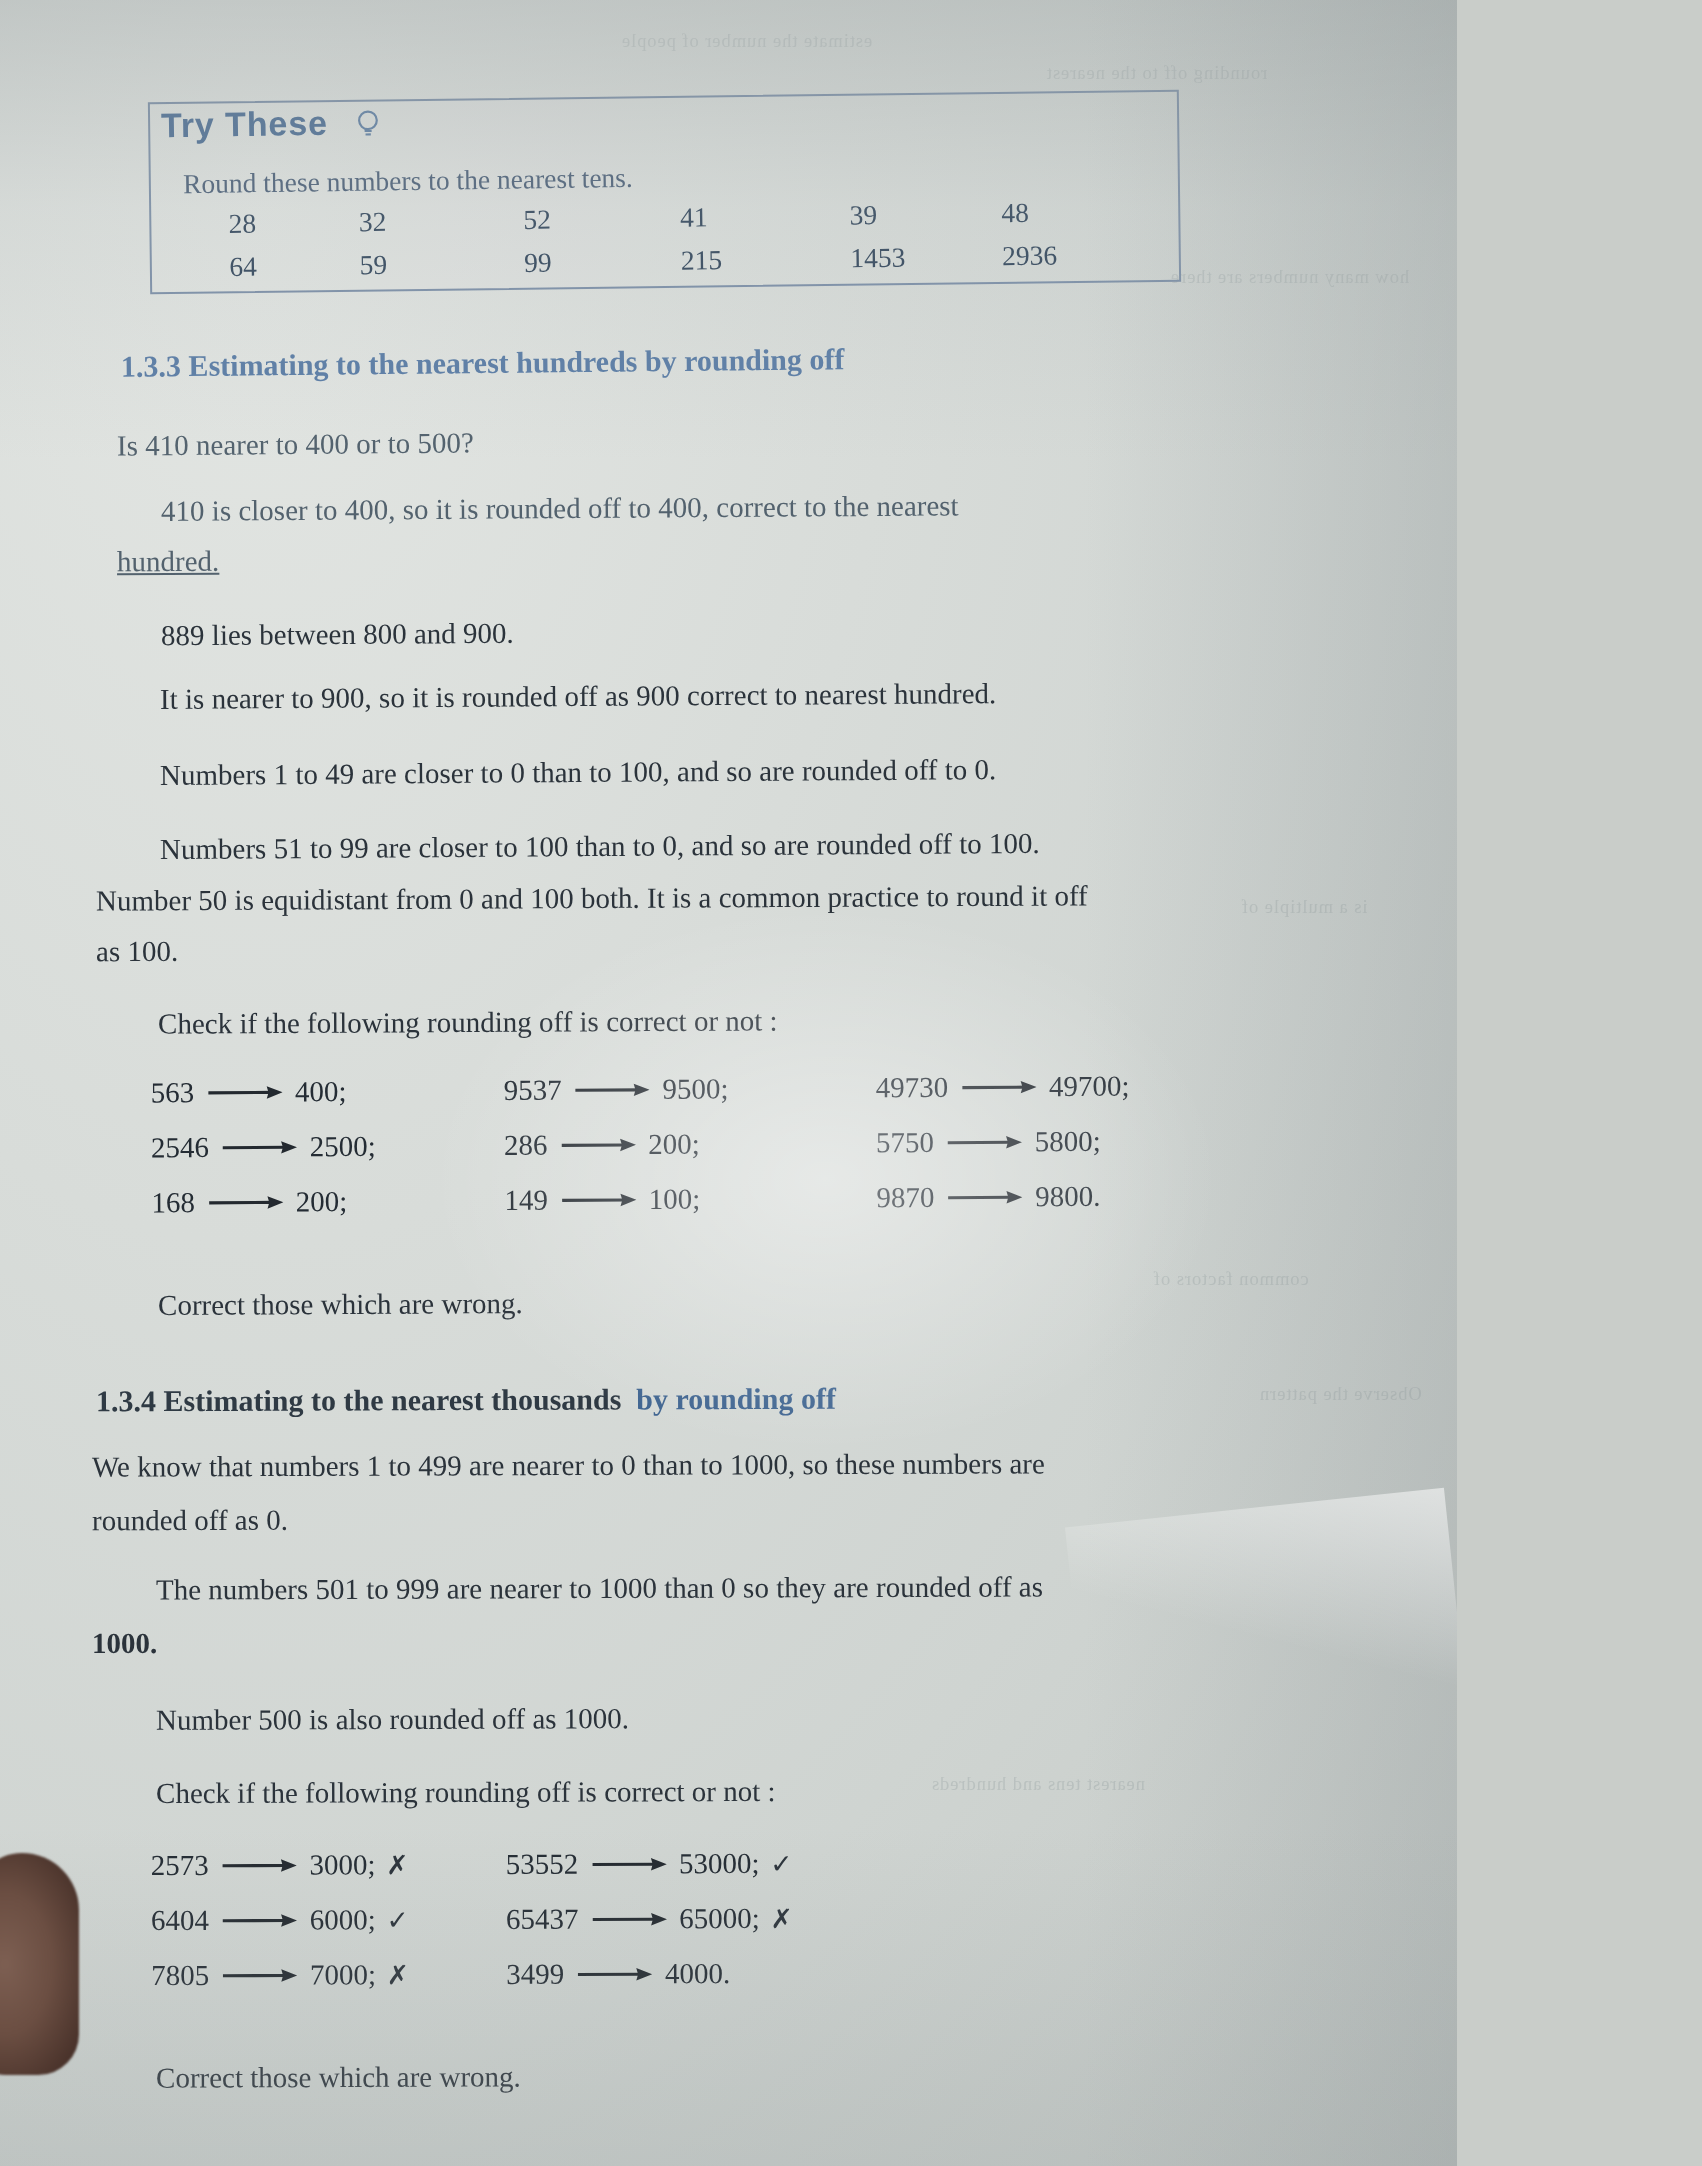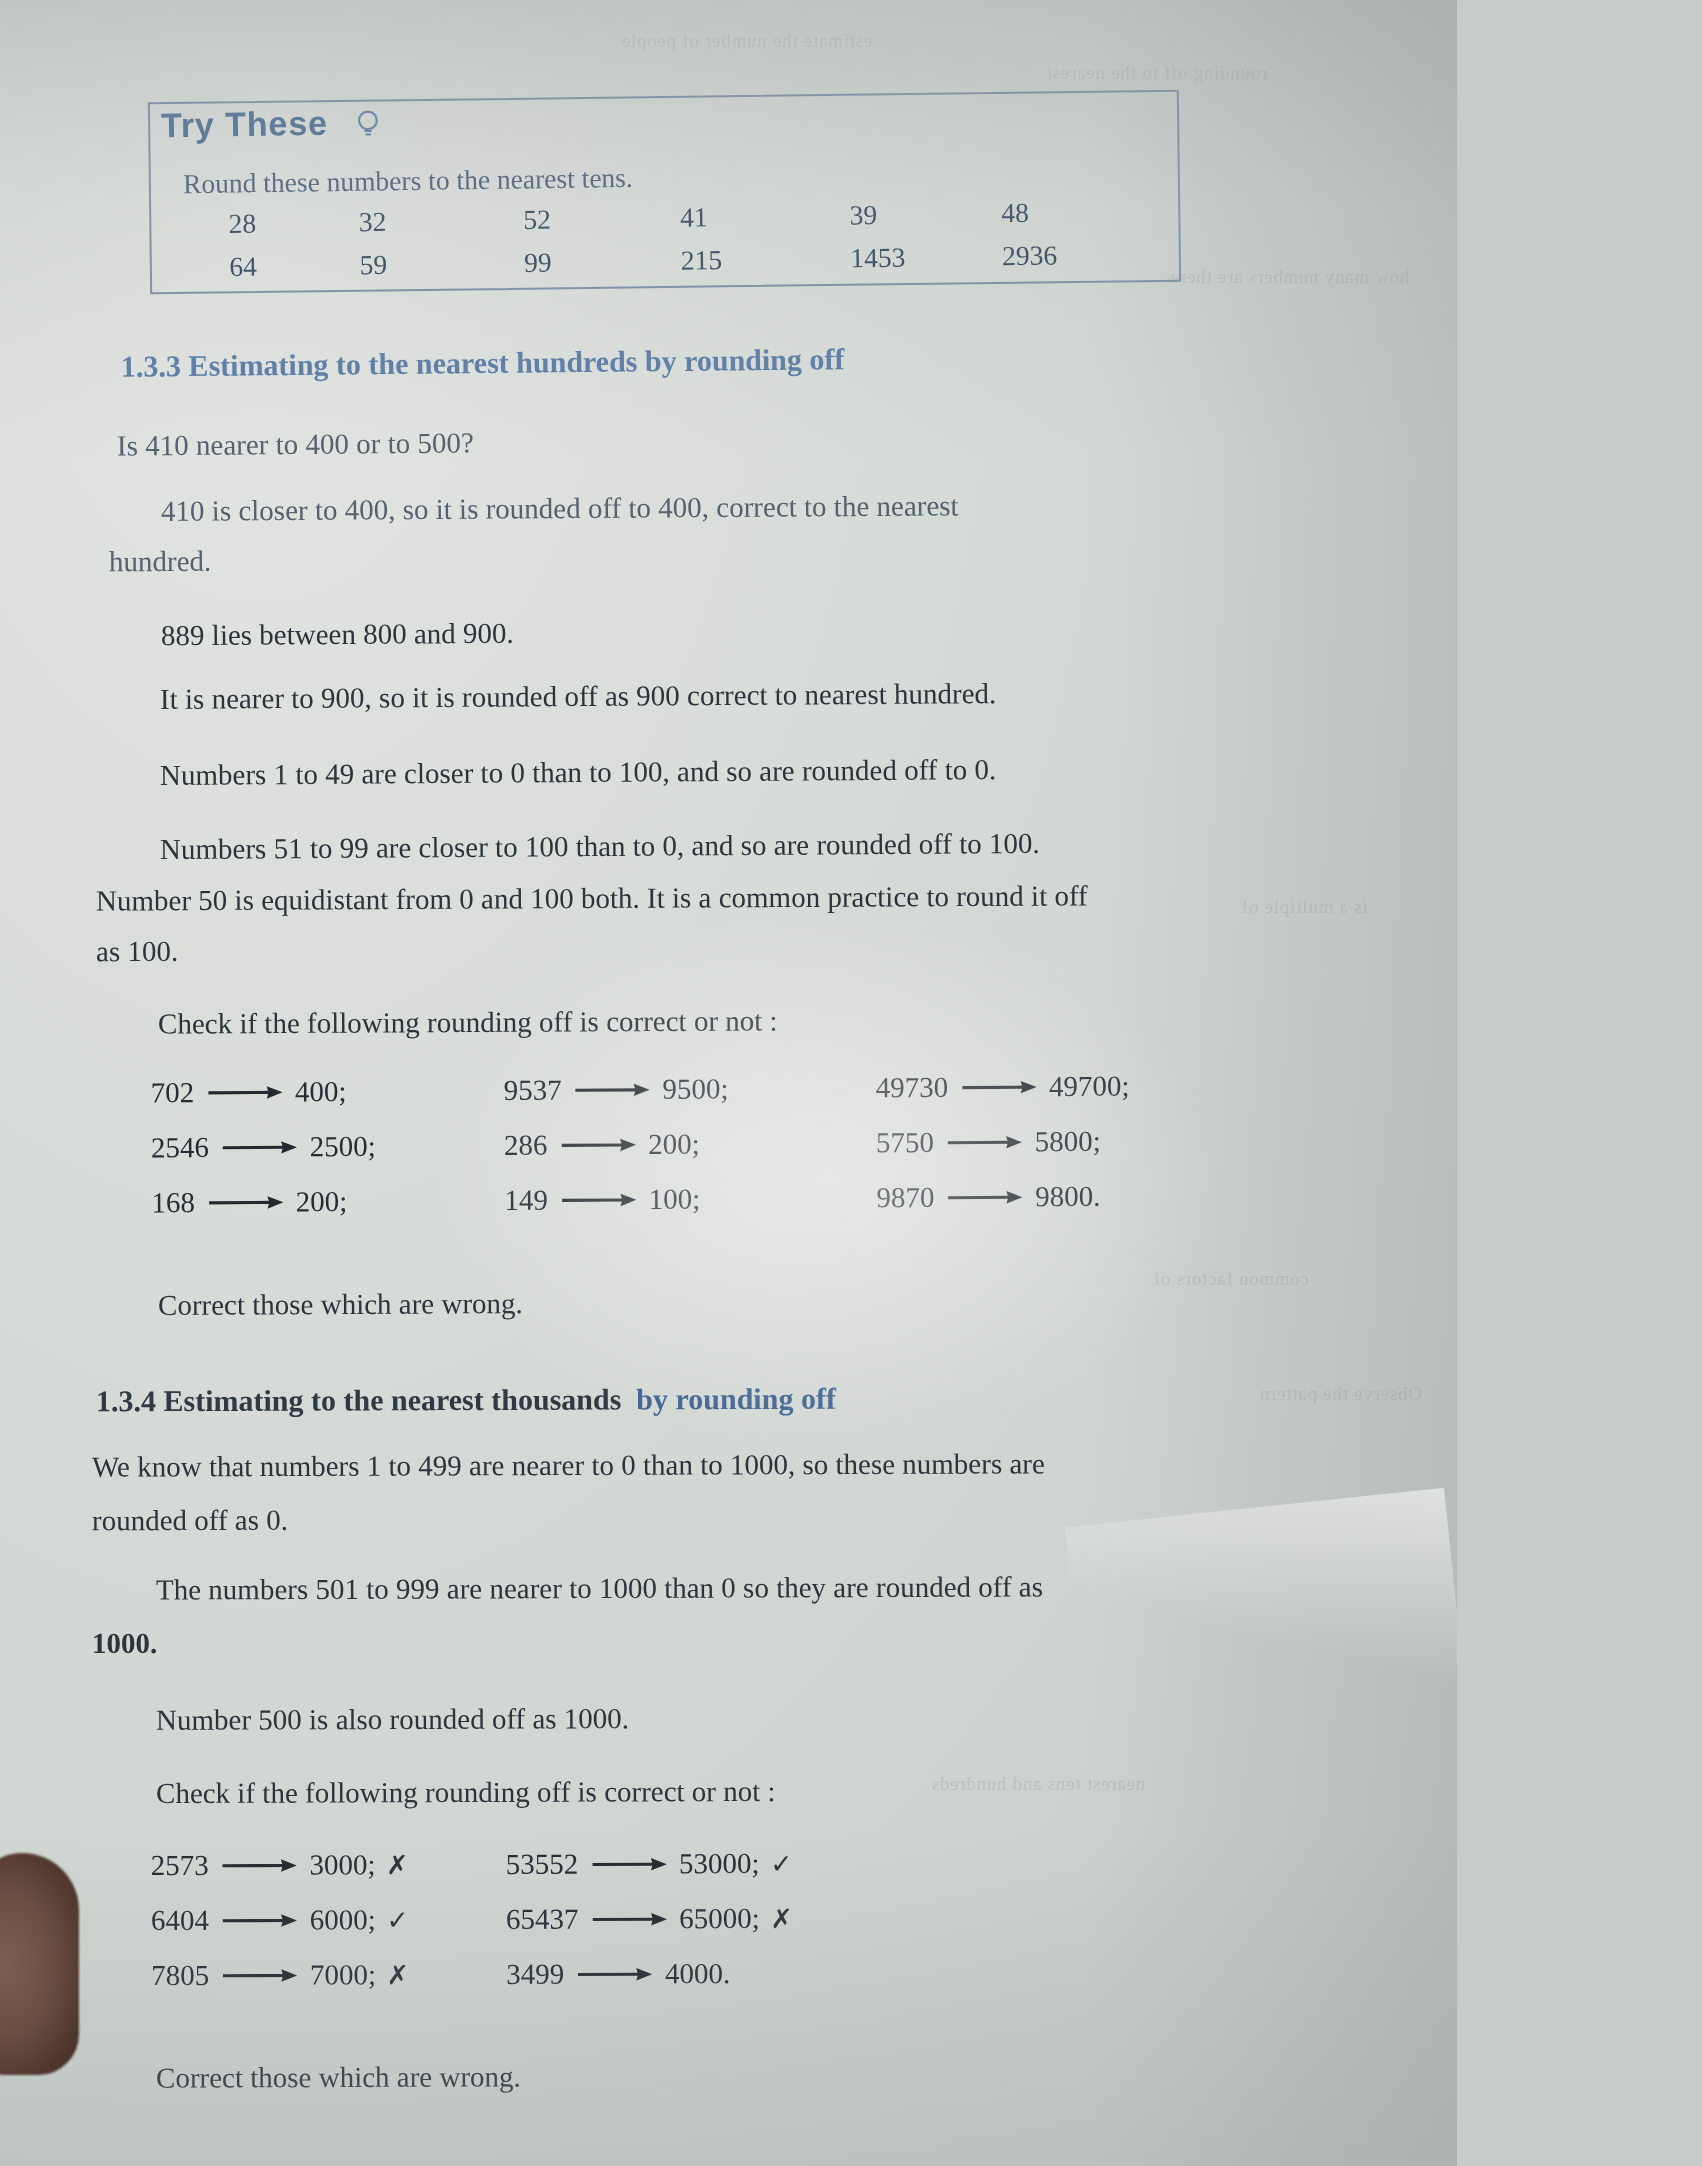--- a/index.html
+++ b/index.html
@@ -185,40 +185,40 @@
         <span class="tt-cell tt-c4">1453</span>
         <span class="tt-cell tt-c5">2936</span>
       </div>
     </div>
 
     <div class="h-section" style="left:121px; top:346px; transform:rotate(-0.6deg); color:#5b7da6;">1.3.3 Estimating to the nearest hundreds by rounding off</div>
 
     <div class="para faded" style="left:117px; top:424px; transform:rotate(-0.5deg);">Is 410 nearer to 400 or to 500?</div>
 
     <div class="para faded" style="left:161px; top:486px; width:1401px; transform:rotate(-0.4deg);">410 is closer to 400, so it is rounded off to 400, correct to the nearest</div>
-    <div class="para faded" style="left:109px; top:541px; transform:rotate(-0.4deg);">hundred.</div>
+    <div class="para faded" style="left:117px; top:541px; transform:rotate(-0.4deg);text-decoration:underline;">hundred.</div>
 
     <div class="para" style="left:161px; top:614px; transform:rotate(-0.4deg);">889 lies between 800 and 900.</div>
 
     <div class="para" style="left:160px; top:676px; transform:rotate(-0.4deg);">It is nearer to 900, so it is rounded off as 900 correct to nearest hundred.</div>
 
     <div class="para" style="left:160px; top:752px; transform:rotate(-0.4deg);">Numbers 1 to 49 are closer to 0 than to 100, and so are rounded off to 0.</div>
 
     <div class="para" style="left:160px; top:826px; transform:rotate(-0.4deg);">Numbers 51 to 99 are closer to 100 than to 0, and so are rounded off to 100.</div>
 
     <div class="para" style="left:96px; top:878px; transform:rotate(-0.3deg);">Number 50 is equidistant from 0 and 100 both. It is a common practice to round it off</div>
     <div class="para" style="left:96px; top:931px; transform:rotate(-0.3deg);">as 100.</div>
 
     <div class="para" style="left:158px; top:1002px; transform:rotate(-0.3deg);">Check if the following rounding off is correct or not :</div>
 
     <div class="arrow-block" style="left:151px; top:1062px; transform:rotate(-0.4deg);">
 
       <div class="arow">
         <span class="acol" style="width:353px;">
-          <span class="num">702</span>
+          <span class="num">563</span>
           <span class="arrow-ico">
             <svg width="76" height="17.7" viewBox="0 0 86 20">
                 <line x1="2" y1="10" x2="74" y2="10" stroke="#23292f" stroke-width="3.5"></line>
                 <polygon points="86,10 68,3 70,10 68,17" fill="#23292f"></polygon>
               </svg>
           </span>
           <span class="num">400;</span>
         </span>
         <span class="acol" style="width:372px;">
           <span class="num">9537</span>

